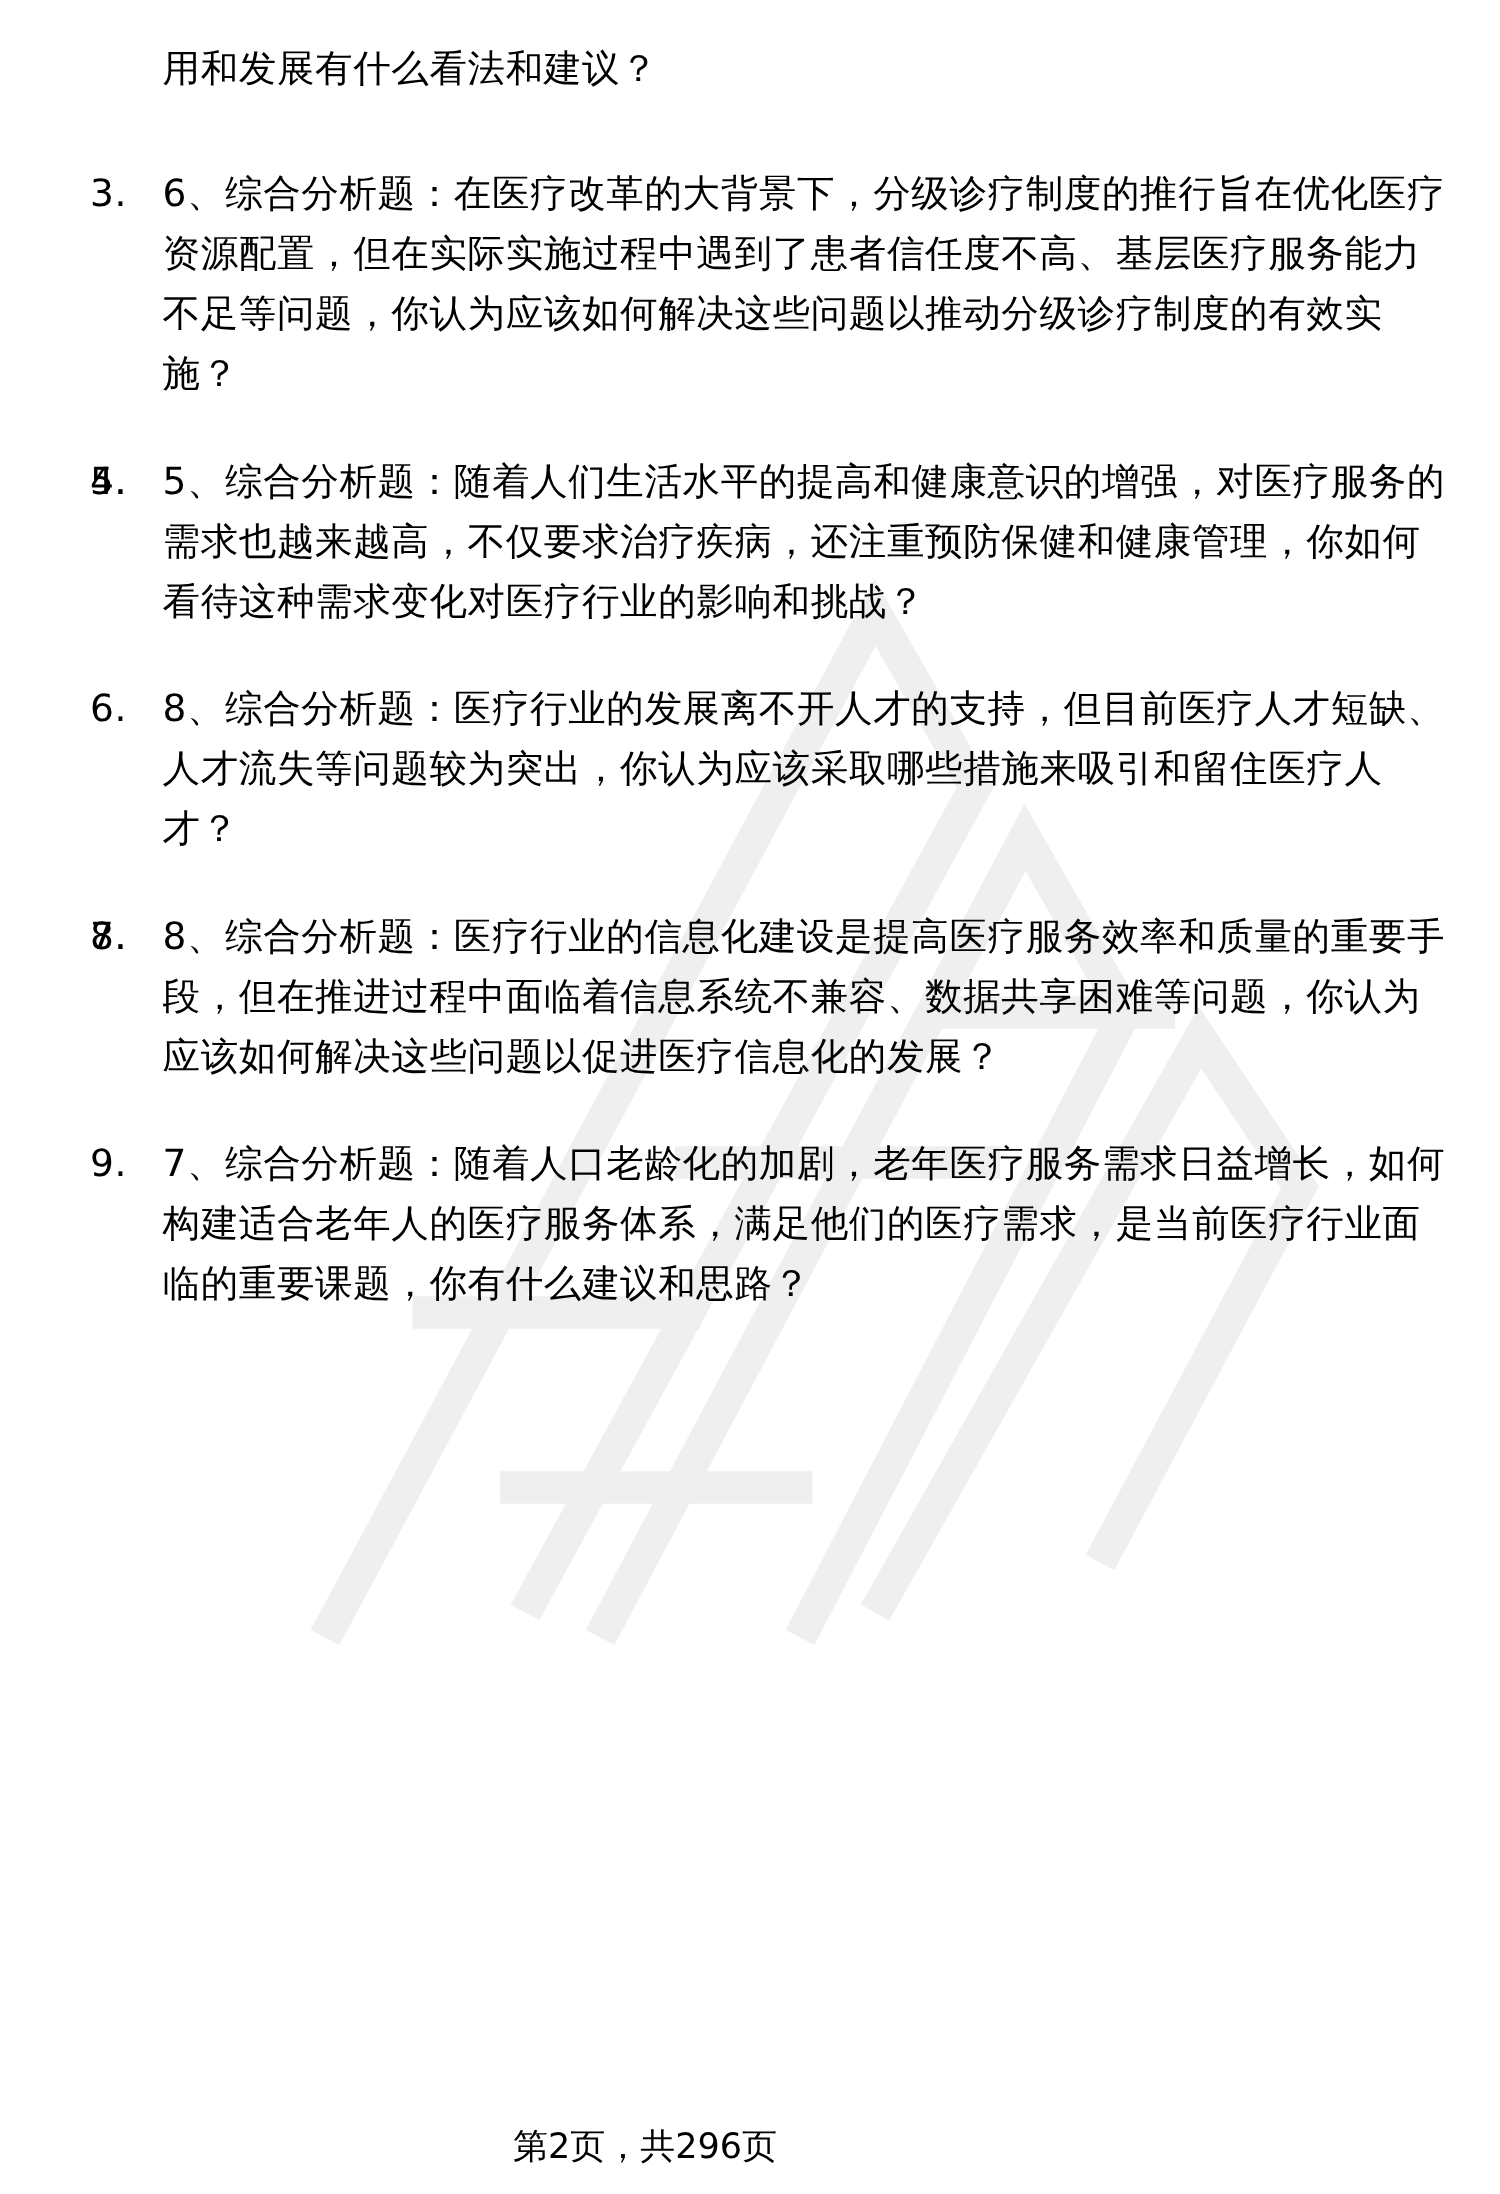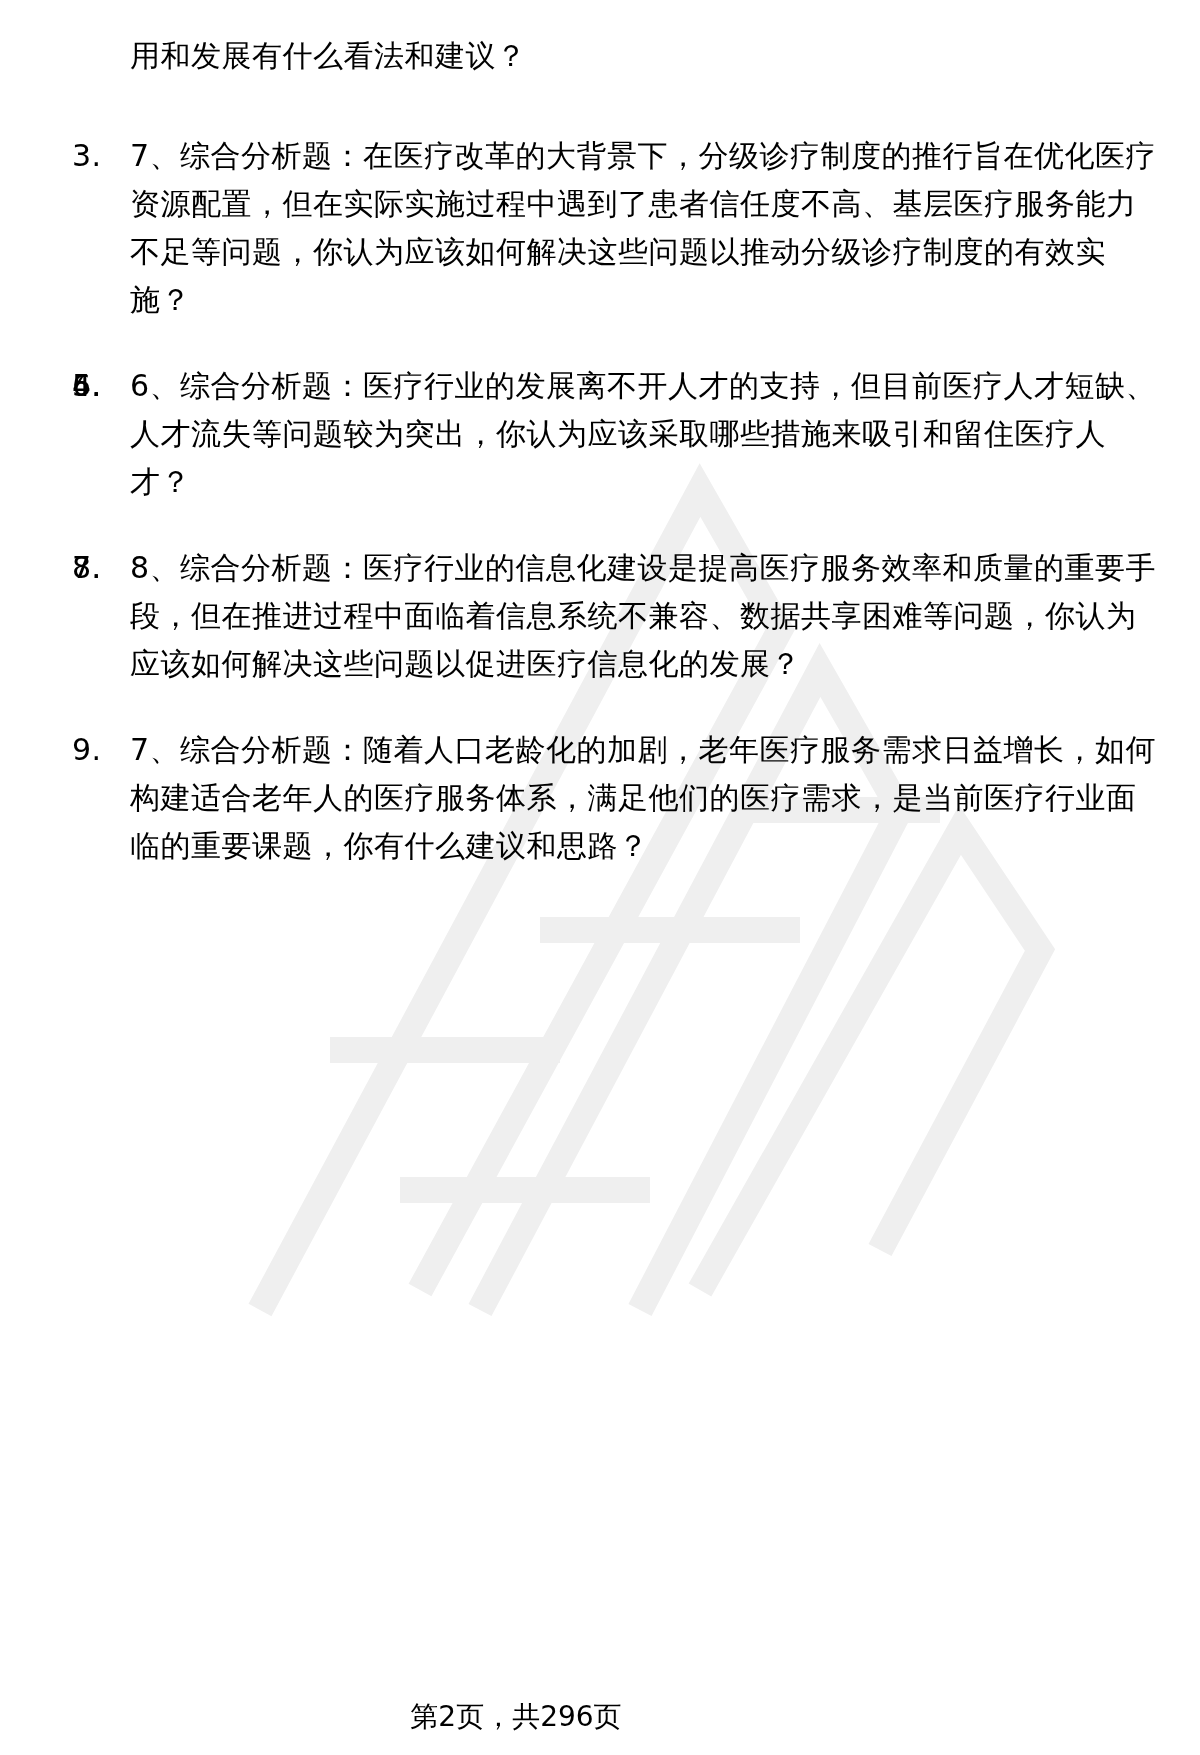--- a/index.html
+++ b/index.html
@@ -98,31 +98,32 @@
   </g>
 </svg>
 
 <div class="page">
 
   <div class="cont-line">用和发展有什么看法和建议？</div>
 
   <ol class="qlist">
     <li class="qitem">
       <span class="qnum">3.</span>
-      <span class="qtext">7、综合分析题：在医疗改革的大背景下，分级诊疗制度的推行旨在优化医疗资源配置，但在实际实施过程中遇到了患者信任度不高、基层医疗服务能力不足等问题，你认为应该如何解决这些问题以推动分级诊疗制度的有效实施？</span>
+      <span class="qtext">6、综合分析题：在医疗改革的大背景下，分级诊疗制度的推行旨在优化医疗资源配置，但在实际实施过程中遇到了患者信任度不高、基层医疗服务能力不足等问题，你认为应该如何解决这些问题以推动分级诊疗制度的有效实施？</span>
     </li>
     <li class="qitem">
       <span class="qnum">4.</span>
     </li>
     <li class="qitem">
       <span class="qnum">5.</span>
+      <span class="qtext">5、综合分析题：随着人们生活水平的提高和健康意识的增强，对医疗服务的需求也越来越高，不仅要求治疗疾病，还注重预防保健和健康管理，你如何看待这种需求变化对医疗行业的影响和挑战？</span>
     </li>
     <li class="qitem">
       <span class="qnum">6.</span>
-      <span class="qtext">6、综合分析题：医疗行业的发展离不开人才的支持，但目前医疗人才短缺、人才流失等问题较为突出，你认为应该采取哪些措施来吸引和留住医疗人才？</span>
+      <span class="qtext">8、综合分析题：医疗行业的发展离不开人才的支持，但目前医疗人才短缺、人才流失等问题较为突出，你认为应该采取哪些措施来吸引和留住医疗人才？</span>
     </li>
     <li class="qitem">
       <span class="qnum">7.</span>
     </li>
     <li class="qitem">
       <span class="qnum">8.</span>
       <span class="qtext">8、综合分析题：医疗行业的信息化建设是提高医疗服务效率和质量的重要手段，但在推进过程中面临着信息系统不兼容、数据共享困难等问题，你认为应该如何解决这些问题以促进医疗信息化的发展？</span>
     </li>
     <li class="qitem">
       <span class="qnum">9.</span>

